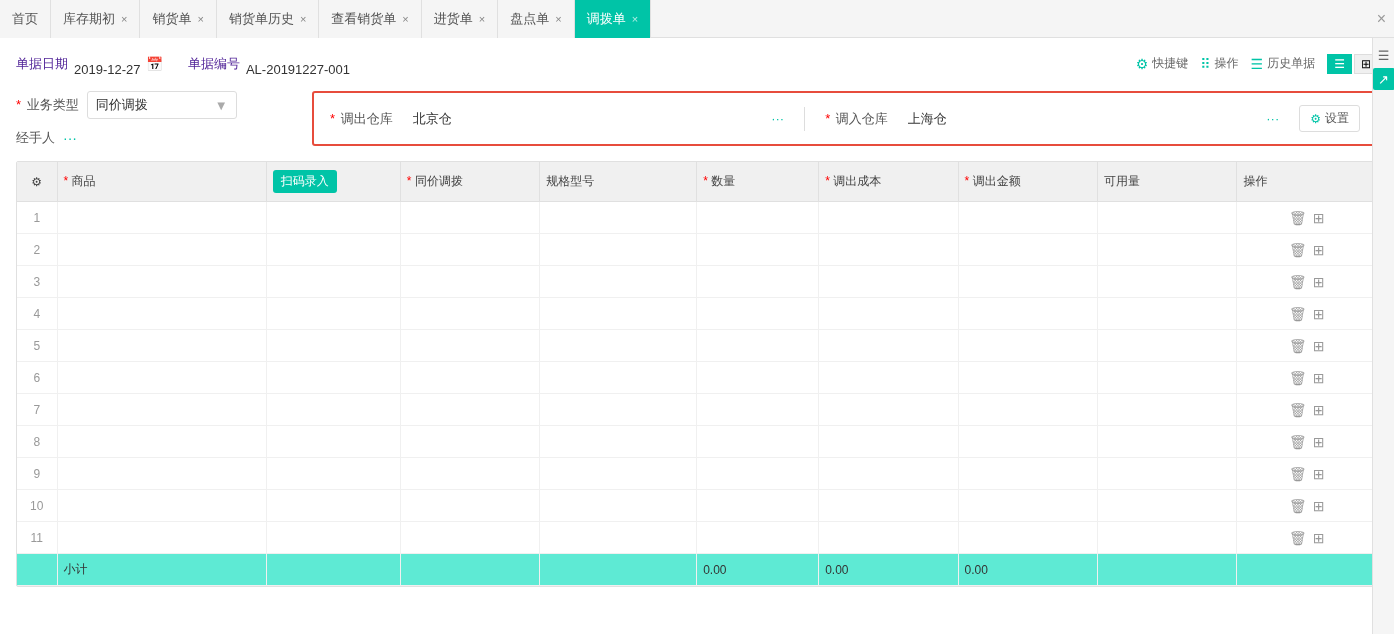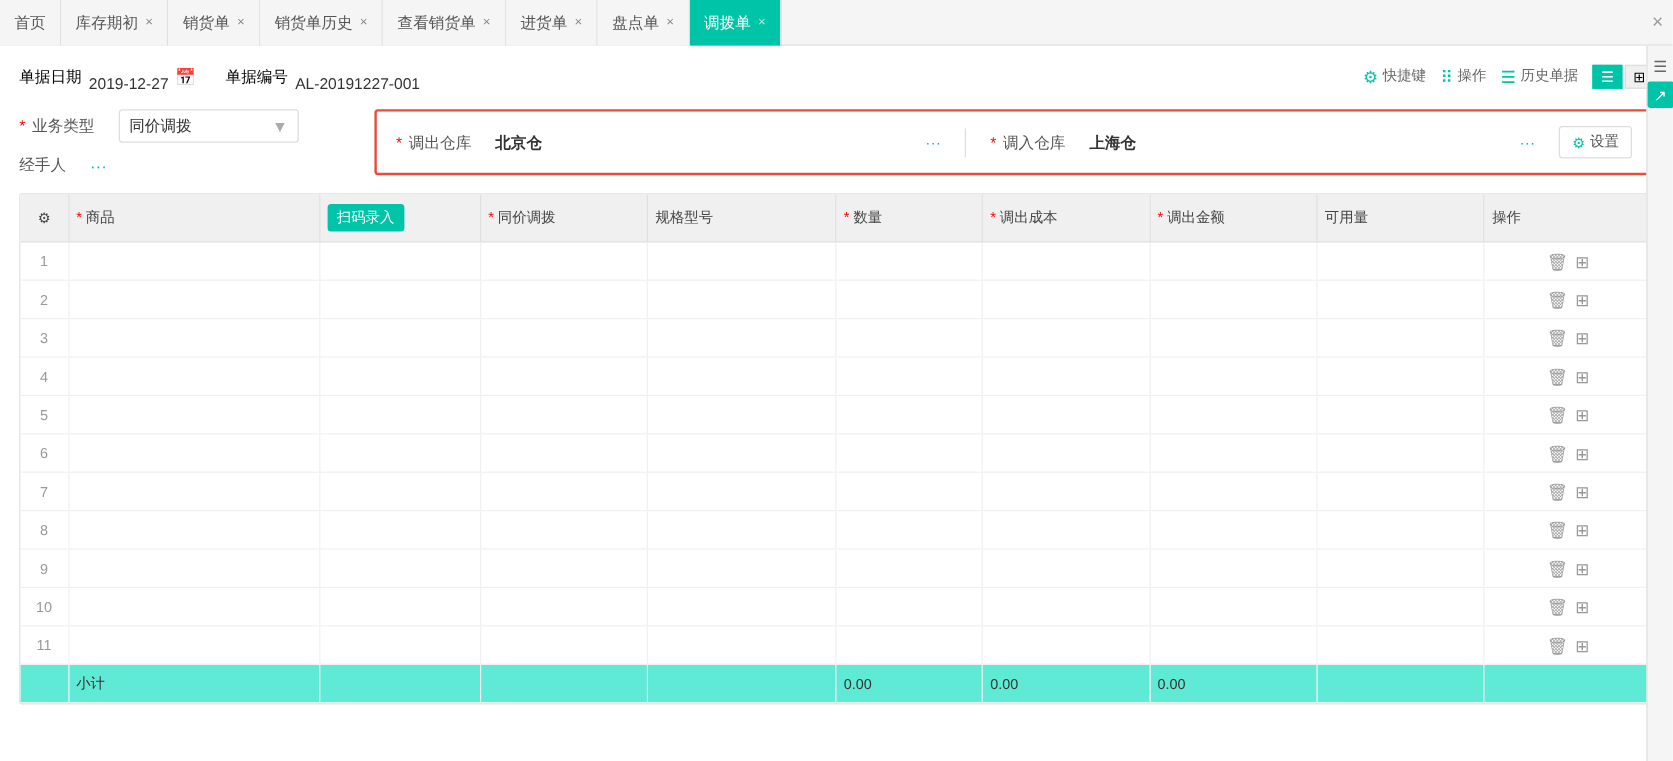--- a/index.html
+++ b/index.html
@@ -58,21 +58,21 @@
       align-items: center;
       margin-bottom: 14px;
       gap: 24px;
     }
     .header-field {
       display: flex;
       align-items: center;
       gap: 6px;
       font-size: 13px;
     }
-    .header-field label { color: #000000; }
+    .header-field label { color: #4c1d95; }
     .header-field .value { color: #333; font-weight: 400; margin-top: 12px; }
     .header-field .calendar-icon { color: #00c4a7; cursor: pointer; font-size: 14px; }
     .header-actions {
       margin-left: auto;
       display: flex;
       align-items: center;
       gap: 12px;
       font-size: 12px;
       color: #666;
     }
@@ -109,21 +109,21 @@
     }
     .form-left {
       display: flex;
       flex-direction: column;
       gap: 10px;
       min-width: 280px;
     }
     .form-field {
       display: flex;
       align-items: center;
-      gap: 20px;
+      gap: 8px;
     }
     .form-field label {
       color: #555;
       white-space: nowrap;
     }
     .form-field .required { color: #f00; margin-right: 2px; }
     .form-select {
       display: flex;
       align-items: center;
       border: 1px solid #ddd;
@@ -160,21 +160,21 @@
       gap: 20px;
     }
     .warehouse-field {
       display: flex;
       align-items: center;
       gap: 20px;
       flex: 1;
     }
     .warehouse-field label { color: #555; white-space: nowrap; }
     .warehouse-field .required { color: #f00; margin-right: 2px; }
-    .warehouse-field .wh-value { color: #333; font-weight: 700; }
+    .warehouse-field .wh-value { color: #333; font-weight: 400; }
     .warehouse-field .more-btn { color: #00c4a7; cursor: pointer; margin-left: auto; }
     .warehouse-divider { width: 1px; height: 24px; background: #ddd; }
 
     
     .settings-btn {
       display: flex;
       align-items: center;
       gap: 4px;
       border: 1px solid #ddd;
       border-radius: 3px;

